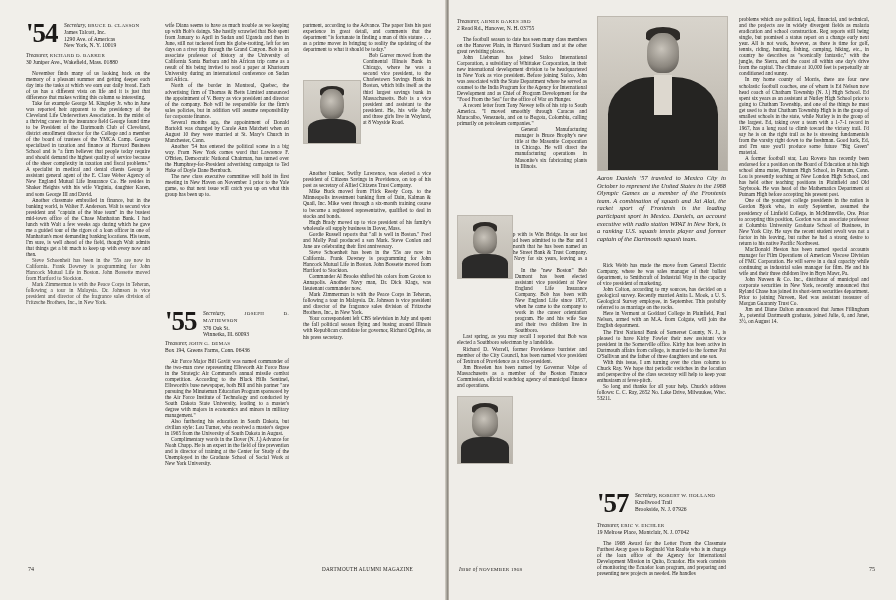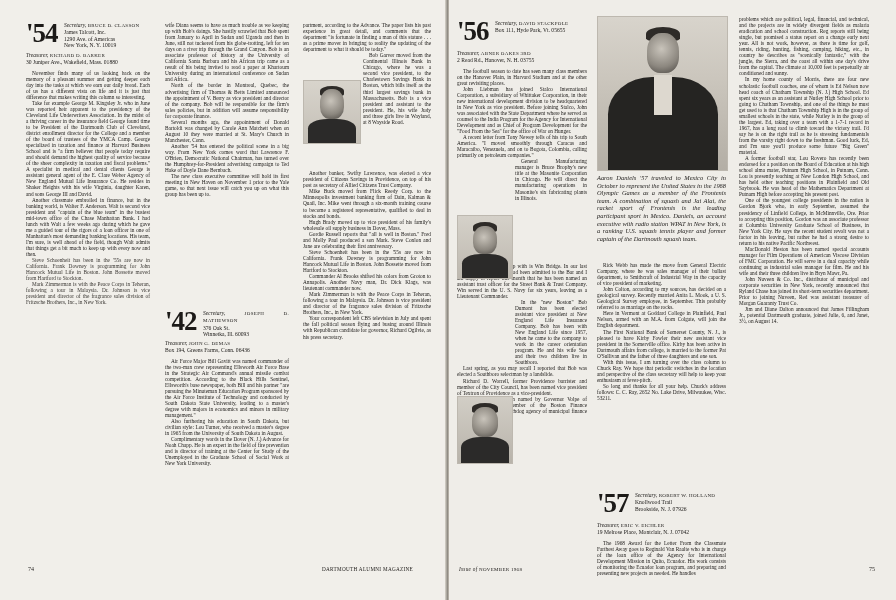--- a/index.html
+++ b/index.html
@@ -58,21 +58,21 @@
 
   <div class="col" style="left:165px;top:22px;width:124px;">
     <p class="noind">wife Diana seems to have as much trouble as we keeping up with Bob's doings. She hastily scrawled that Bob spent from January to April in Sudan and Uganda and then in June, still not tuckered from his globe-trotting, left for ten days on a river trip through the Grand Canyon. Bob is an associate professor of history at the University of California Santa Barbara and his African trip came as a result of his being invited to read a paper at Khartoum University during an international conference on Sudan and Africa.</p>
     <p>North of the border in Montreal, Quebec, the advertising firm of Thomas &amp; Betts Limited announced the appointment of V. Berry as vice president and director of the company. Bob will be responsible for the firm's sales policies, but in addition will assume responsibility for corporate finance.</p>
     <p>Several months ago, the appointment of Donald Bartoldi was changed by Carole Ann Matchett when on August 10 they were married at St. Mary's Church in Manchester, Conn.</p>
     <p>Another '54 has entered the political scene in a big way. From New York comes word that Lawrence F. O'Brien, Democratic National Chairman, has turned over the Humphrey-for-President advertising campaign to Ted Hake of Doyle Dane Bernbach.</p>
     <p>The new class executive committee will hold its first meeting in New Haven on November 1 prior to the Yale game, so that next issue will catch you up on what this group has been up to.</p>
   </div>
   <div class="col" style="left:165px;top:308px;width:124px;">
     <div class="hdr">
-      <div class="yr">'42</div>
+      <div class="yr">'55</div>
       <div class="sec">
         <i>Secretary,</i>
         <span class="sc">JOSEPH D. MATHEWSON</span><br>
         <span>376 Oak St.</span><br>
         <span>Winnetka, Ill. 60093</span>
       </div>
     </div>
     <div class="tr">
       <i>Treasurer,</i>
       <span class="sc">JOHN G. DEMAS</span><br>
@@ -105,28 +105,20 @@
 
   <div class="folio" style="left:28px;">74</div>
   <div class="running" style="left:322px;">DARTMOUTH ALUMNI MAGAZINE</div>
 </div>
 
 <div class="gutter"></div>
 
 <div class="page right">
 
   <div class="col" style="left:8px;top:18px;width:130px;">
-    <div class="hdr">
-      <div class="yr">'56</div>
-      <div class="sec">
-        <i>Secretary,</i>
-        <span class="sc">DAVID STACKPOLE</span><br>
-        <span>Box 111, Hyde Park, Vt. 05655</span>
-      </div>
-    </div>
     <div class="tr">
       <i>Treasurer,</i>
       <span class="sc">ABNER OAKES 3RD</span><br>
       <span>2 Read Rd., Hanover, N. H. 03755</span>
     </div>
     <p>The football season to date has seen many class members on the Hanover Plain, in Harvard Stadium and at the other great revisiting places.</p>
     <p>John Liebman has joined Stalco International Corporation, a subsidiary of Whittaker Corporation, in their new international development division to be headquartered in New York as vice president. Before joining Stalco, John was associated with the State Department where he served as counsel to the India Program for the Agency for International Development and as Chief of Program Development for the "Food From the Sea" for the office of War on Hunger.</p>
     <p>A recent letter from Tony Newey tells of his trip to South America. "I moved smoothly through Caracas and Maracaibo, Venezuela, and on to Bogota, Colombia, calling primarily on petroleum companies."</p>
     <p style="padding-left:58px;">General Manufacturing manager is Bruce Brophy's new title at the Masonite Corporation in Chicago. He will direct the manufacturing operations in Masonite's six fabricating plants in Illinois.</p>
     <div style="height:62px;"></div>

